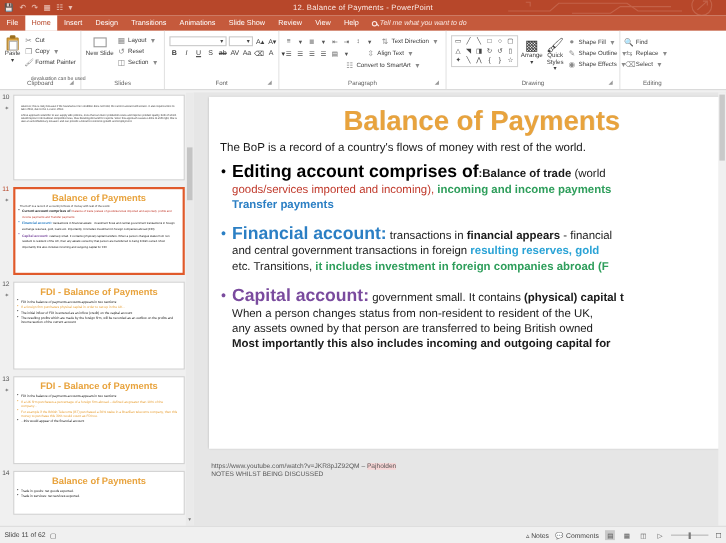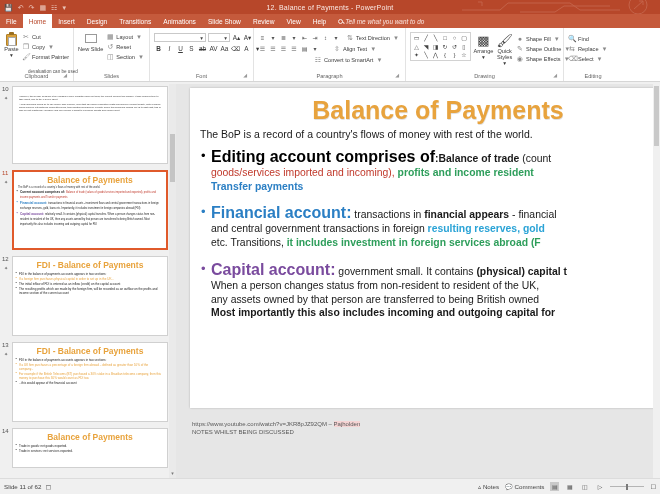--- a/index.html
+++ b/index.html
@@ -544,40 +544,40 @@
 
   <div class="stage">
 
     <div class="slide">
       <div class="s-title">Balance of Payments</div>
       <div class="s-sub">The BoP is a record of a country's flows of money with rest of the world.</div>
 
       <div class="s-block">
         <span class="bul">•</span>
         <div class="nowrap">
-          <span class="s-head">Editing account comprises of</span><span class="s-body bold">:</span><span class="s-body red bold">Balance of trade</span><span class="s-body red"> (count</span>
+          <span class="s-head">Editing account comprises of</span><span class="s-body bold">:</span><span class="s-body red bold">Balance of trade</span><span class="s-body red"> (world</span>
         </div>
         <div class="s-line">
-          <span class="red">goods/services imported and incoming),</span><span class="grn bold"> profits and income resident</span>
+          <span class="red">goods/services imported and incoming),</span><span class="grn bold"> incoming and income payments</span>
         </div>
         <div class="s-line">
           <span class="blu bold">Transfer payments</span>
         </div>
       </div>
 
       <div class="s-block" style="margin-top:11px">
         <span class="bul blu">•</span>
         <div class="nowrap">
           <span class="s-head blu">Financial account:</span><span class="s-body"> transactions in </span><span class="s-body bold">financial appears</span><span class="s-body"> - financial</span>
         </div>
         <div class="s-line">
           <span>and central government transactions in foreign </span><span class="cyn bold">resulting reserves, gold</span>
         </div>
         <div class="s-line">
-          <span>etc. Transitions, </span><span class="grn bold">it includes investment in foreign services abroad (F</span>
+          <span>etc. Transitions, </span><span class="grn bold">it includes investment in foreign companies abroad (F</span>
         </div>
       </div>
 
       <div class="s-block" style="margin-top:12px">
         <span class="bul pur">•</span>
         <div class="nowrap">
           <span class="s-head pur">Capital account:</span><span class="s-body"> government small. It contains </span><span class="s-body pur bold">(physical) capital t</span>
         </div>
         <div class="s-line">When a person changes status from non-resident to resident of the UK,</div>
         <div class="s-line">any assets owned by that person are transferred to being British owned</div>

